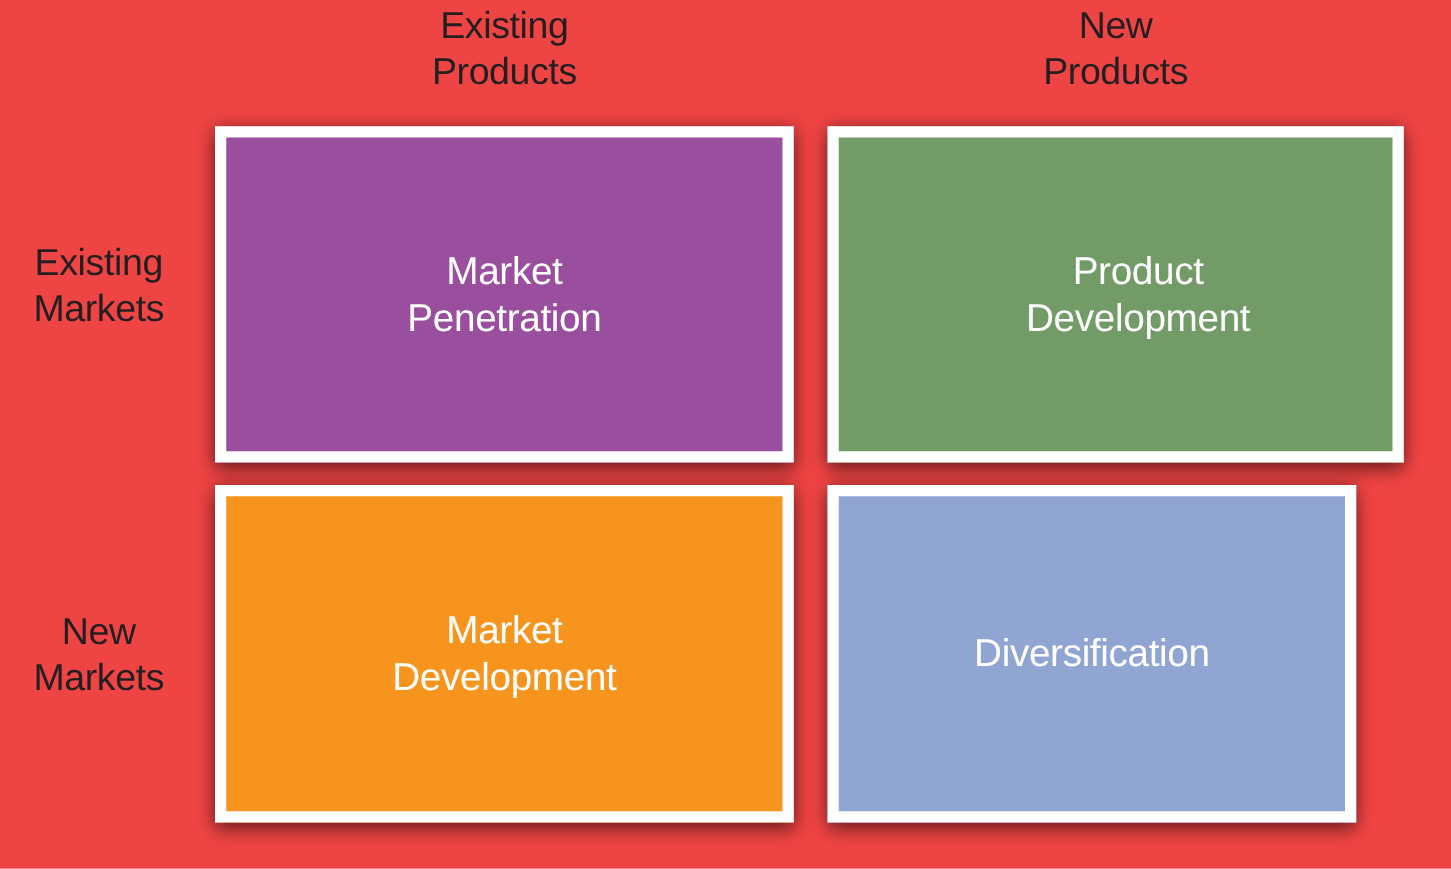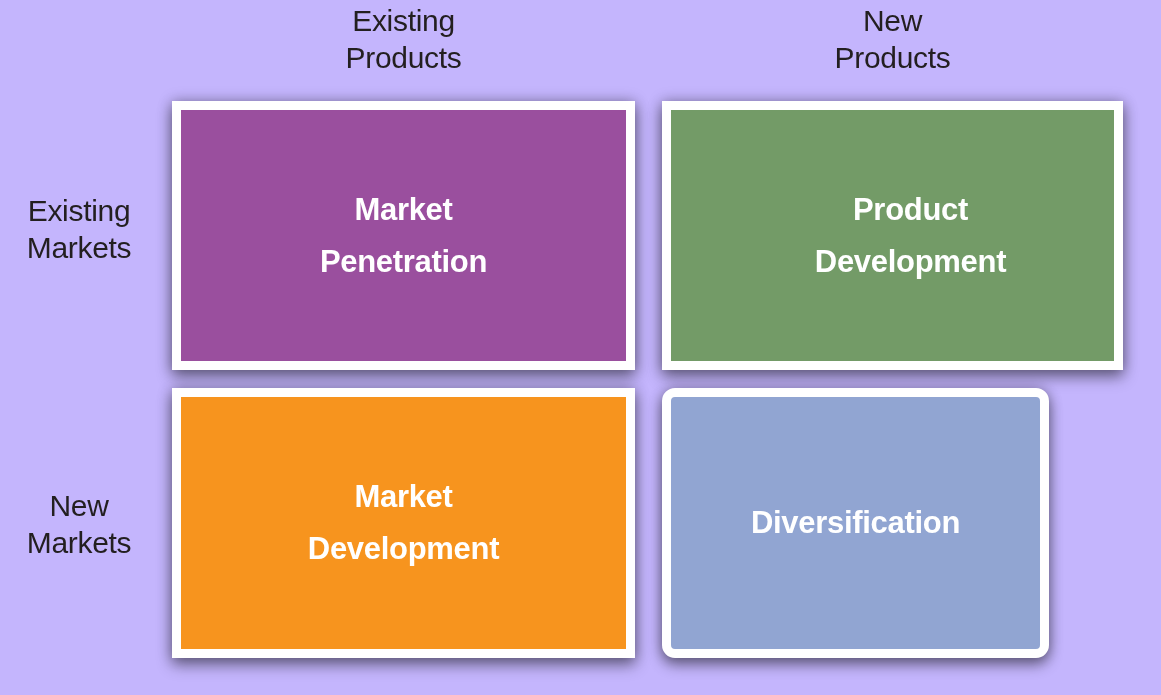--- a/index.html
+++ b/index.html
@@ -5,21 +5,21 @@
   html, body {
     margin: 0;
     padding: 0;
     background: #ffffff;
     font-family: "Liberation Sans", "DejaVu Sans", sans-serif;
   }
   .stage {
     position: relative;
     width: 1161px;
     height: 695px;
-    background: #c4b5fd;
+    background: #ef4444;
     overflow: hidden;
   }
   .axis-label {
     position: absolute;
     color: #231F20;
     font-size: 30px;
     line-height: 37px;
     text-align: center;
     white-space: pre-line;
     letter-spacing: -0.3px;
@@ -34,30 +34,30 @@
     box-sizing: border-box;
     border: 9px solid #ffffff;
     box-shadow: 0 7px 14px rgba(0,0,0,0.42), 0 0 13px rgba(0,0,0,0.28);
     display: flex;
     align-items: center;
     justify-content: center;
   }
   .quadrant .q-label {
     color: #ffffff;
     font-size: 31px;
-    font-weight: bold;
-    line-height: 52px;
+    font-weight: normal;
+    line-height: 38px;
     text-align: center;
     white-space: pre-line;
     letter-spacing: -0.3px;
   }
   .q-top-left     { left: 172px; top: 101px; width: 463px; height: 269px; }
   .q-top-right    { left: 662px; top: 101px; width: 461px; height: 269px; }
   .q-bottom-left  { left: 172px; top: 388px; width: 463px; height: 270px; }
-  .q-bottom-right { left: 662px; top: 388px; width: 387px; height: 270px; border-radius: 13px; }
+  .q-bottom-right { left: 662px; top: 388px; width: 423px; height: 270px; }
 </style>
 </head>
 <body>
 
 <div class="stage">
 
   <div class="axis-label col-header-left">Existing
 Products</div>
 
   <div class="axis-label col-header-right">New

